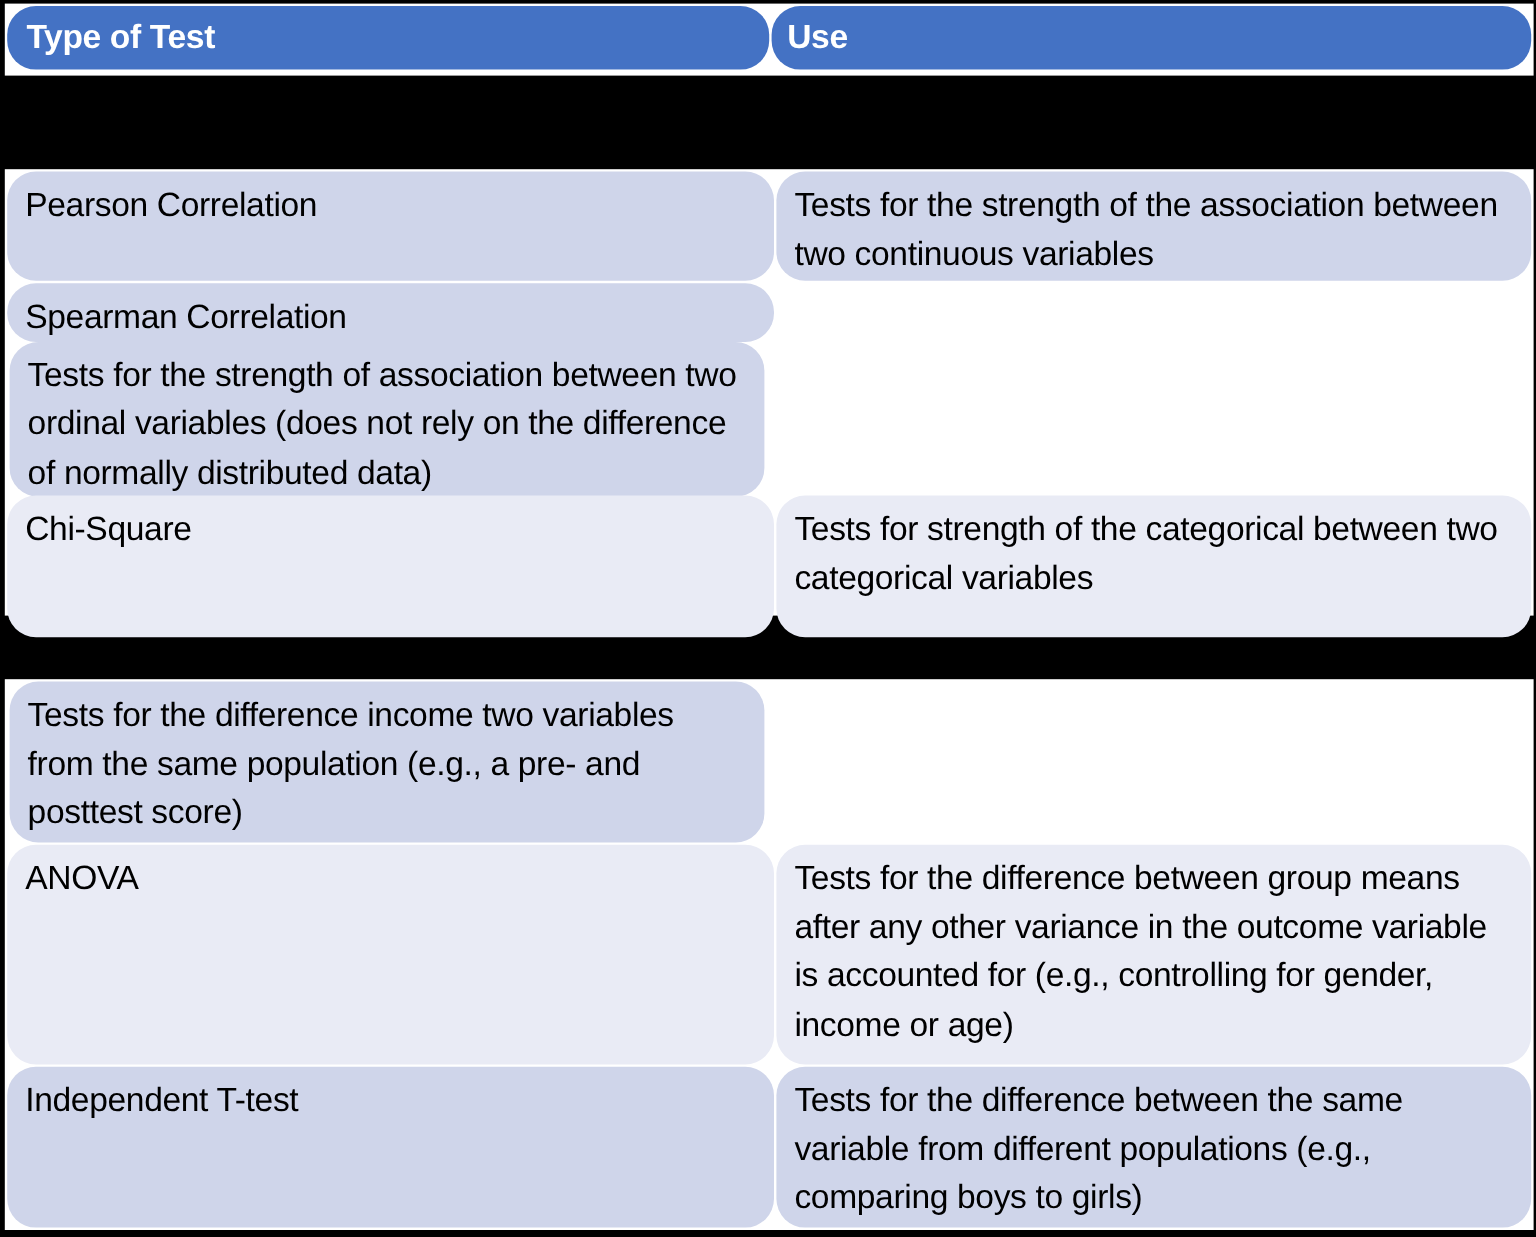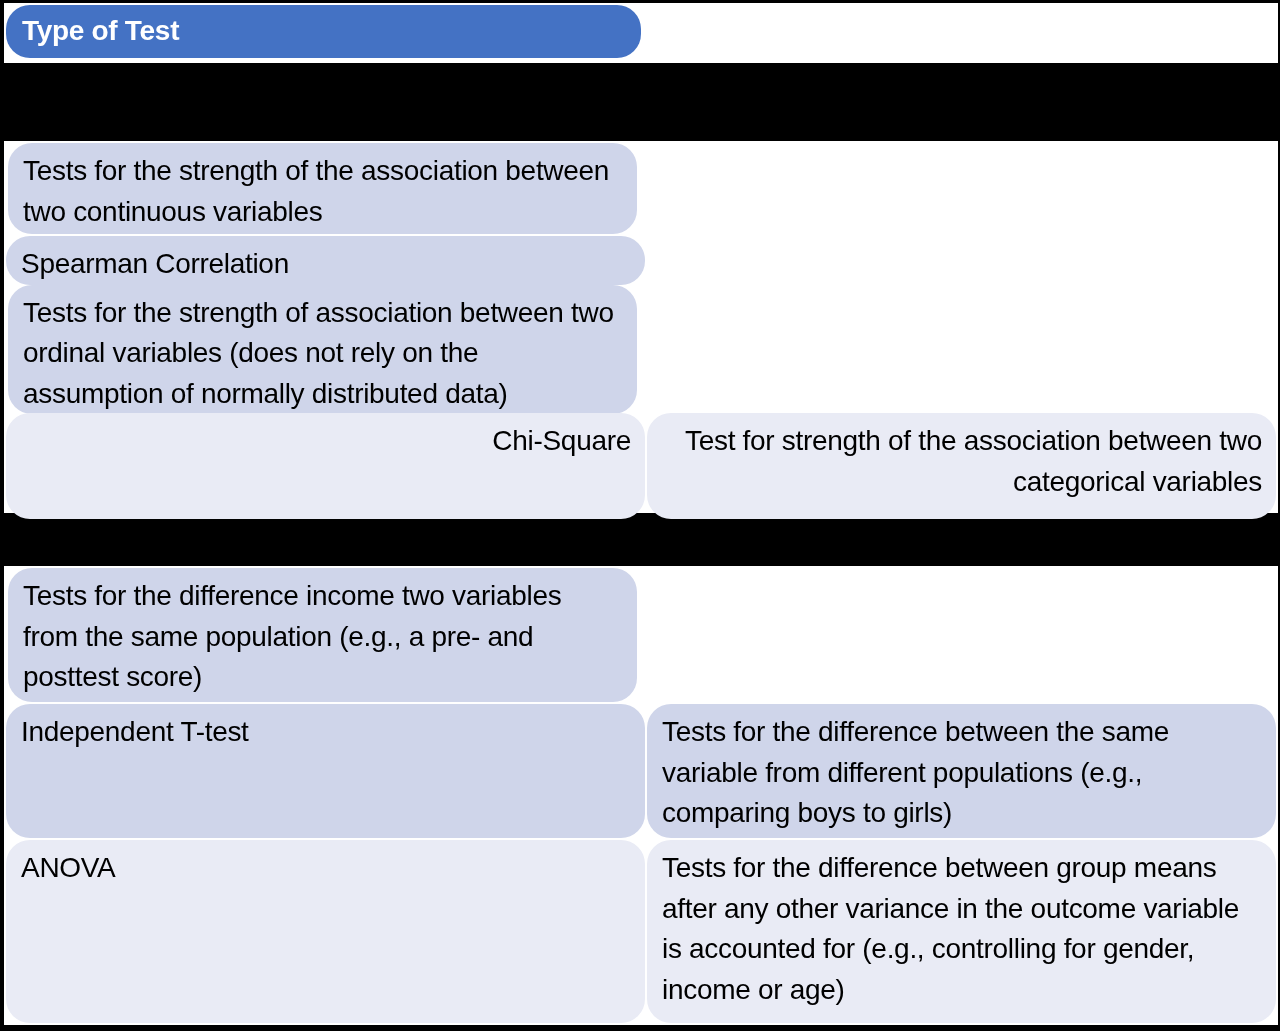--- a/index.html
+++ b/index.html
@@ -58,57 +58,59 @@
       padding-left: 16px;
     }
     .header-row .cell.col1 { width: 635px; }
     .header-row .cell.col2 { width: calc(100% - 637px); margin-left: 2px; padding-left: 13px; }
 
     .shade-dark .cell { background: #CFD5EA; }
     .shade-light .cell { background: #E9EBF5; }
 
     .r-pearson { height: 91px; }
     .r-spearman { height: 175px; flex-direction: column; }
-    .r-chi { height: 106px; text-align: right; }
+    .r-chi { height: 118px; }
     .r-paired { height: 134px; }
     .r-indep { height: 134px; }
     .r-anova { height: 183px; }
   </style>
 </head>
 <body>
 
 <div class="page">
 
   <div class="block header-block">
     <div class="row header-row">
       <div class="cell col1">Type of Test</div>
+      <div class="cell col2">Use</div>
     </div>
   </div>
 
   <div class="block block-1">
     <div class="row shade-dark r-pearson">
+      <div class="cell col1">Pearson Correlation</div>
       <div class="cell col2">Tests for the strength of the association between two continuous variables</div>
     </div>
     <div class="row shade-dark r-spearman">
       <div class="cell col1">Spearman Correlation</div>
-      <div class="cell col2">Tests for the strength of association between two ordinal variables (does not rely on the assumption of normally distributed data)</div>
+      <div class="cell col2">Tests for the strength of association between two ordinal variables (does not rely on the difference of normally distributed data)</div>
     </div>
     <div class="row shade-light r-chi">
       <div class="cell col1">Chi-Square</div>
-      <div class="cell col2">Test for strength of the association between two categorical variables</div>
+      <div class="cell col2">Tests for strength of the categorical between two categorical variables</div>
     </div>
   </div>
 
   <div class="block block-2">
     <div class="row shade-dark r-paired">
       <div class="cell col2">Tests for the difference income two variables from the same population (e.g., a pre- and posttest score)</div>
     </div>
+    <div class="row shade-light r-anova">
+      <div class="cell col1">ANOVA</div>
+      <div class="cell col2">Tests for the difference between group means after any other variance in the outcome variable is accounted for (e.g., controlling for gender, income or age)</div>
+    </div>
     <div class="row shade-dark r-indep">
       <div class="cell col1">Independent T-test</div>
       <div class="cell col2">Tests for the difference between the same variable from different populations (e.g., comparing boys to girls)</div>
-    </div>
-    <div class="row shade-light r-anova">
-      <div class="cell col1">ANOVA</div>
-      <div class="cell col2">Tests for the difference between group means after any other variance in the outcome variable is accounted for (e.g., controlling for gender, income or age)</div>
     </div>
   </div>
 
 </div>
 
 </body></html>

